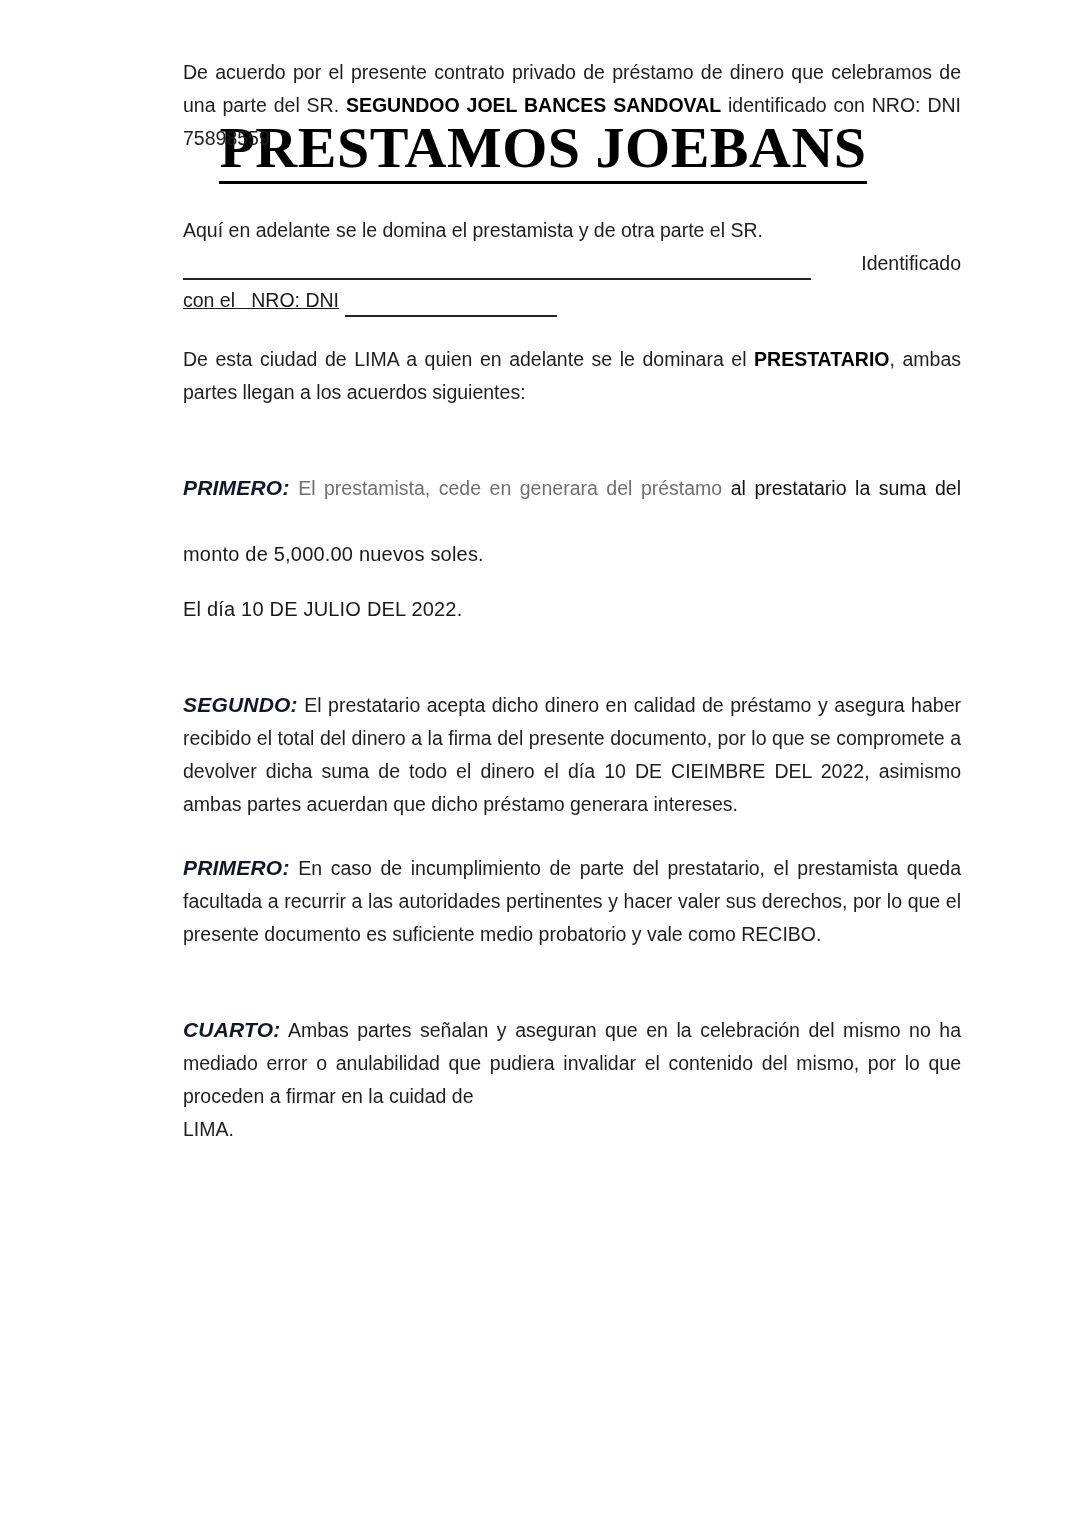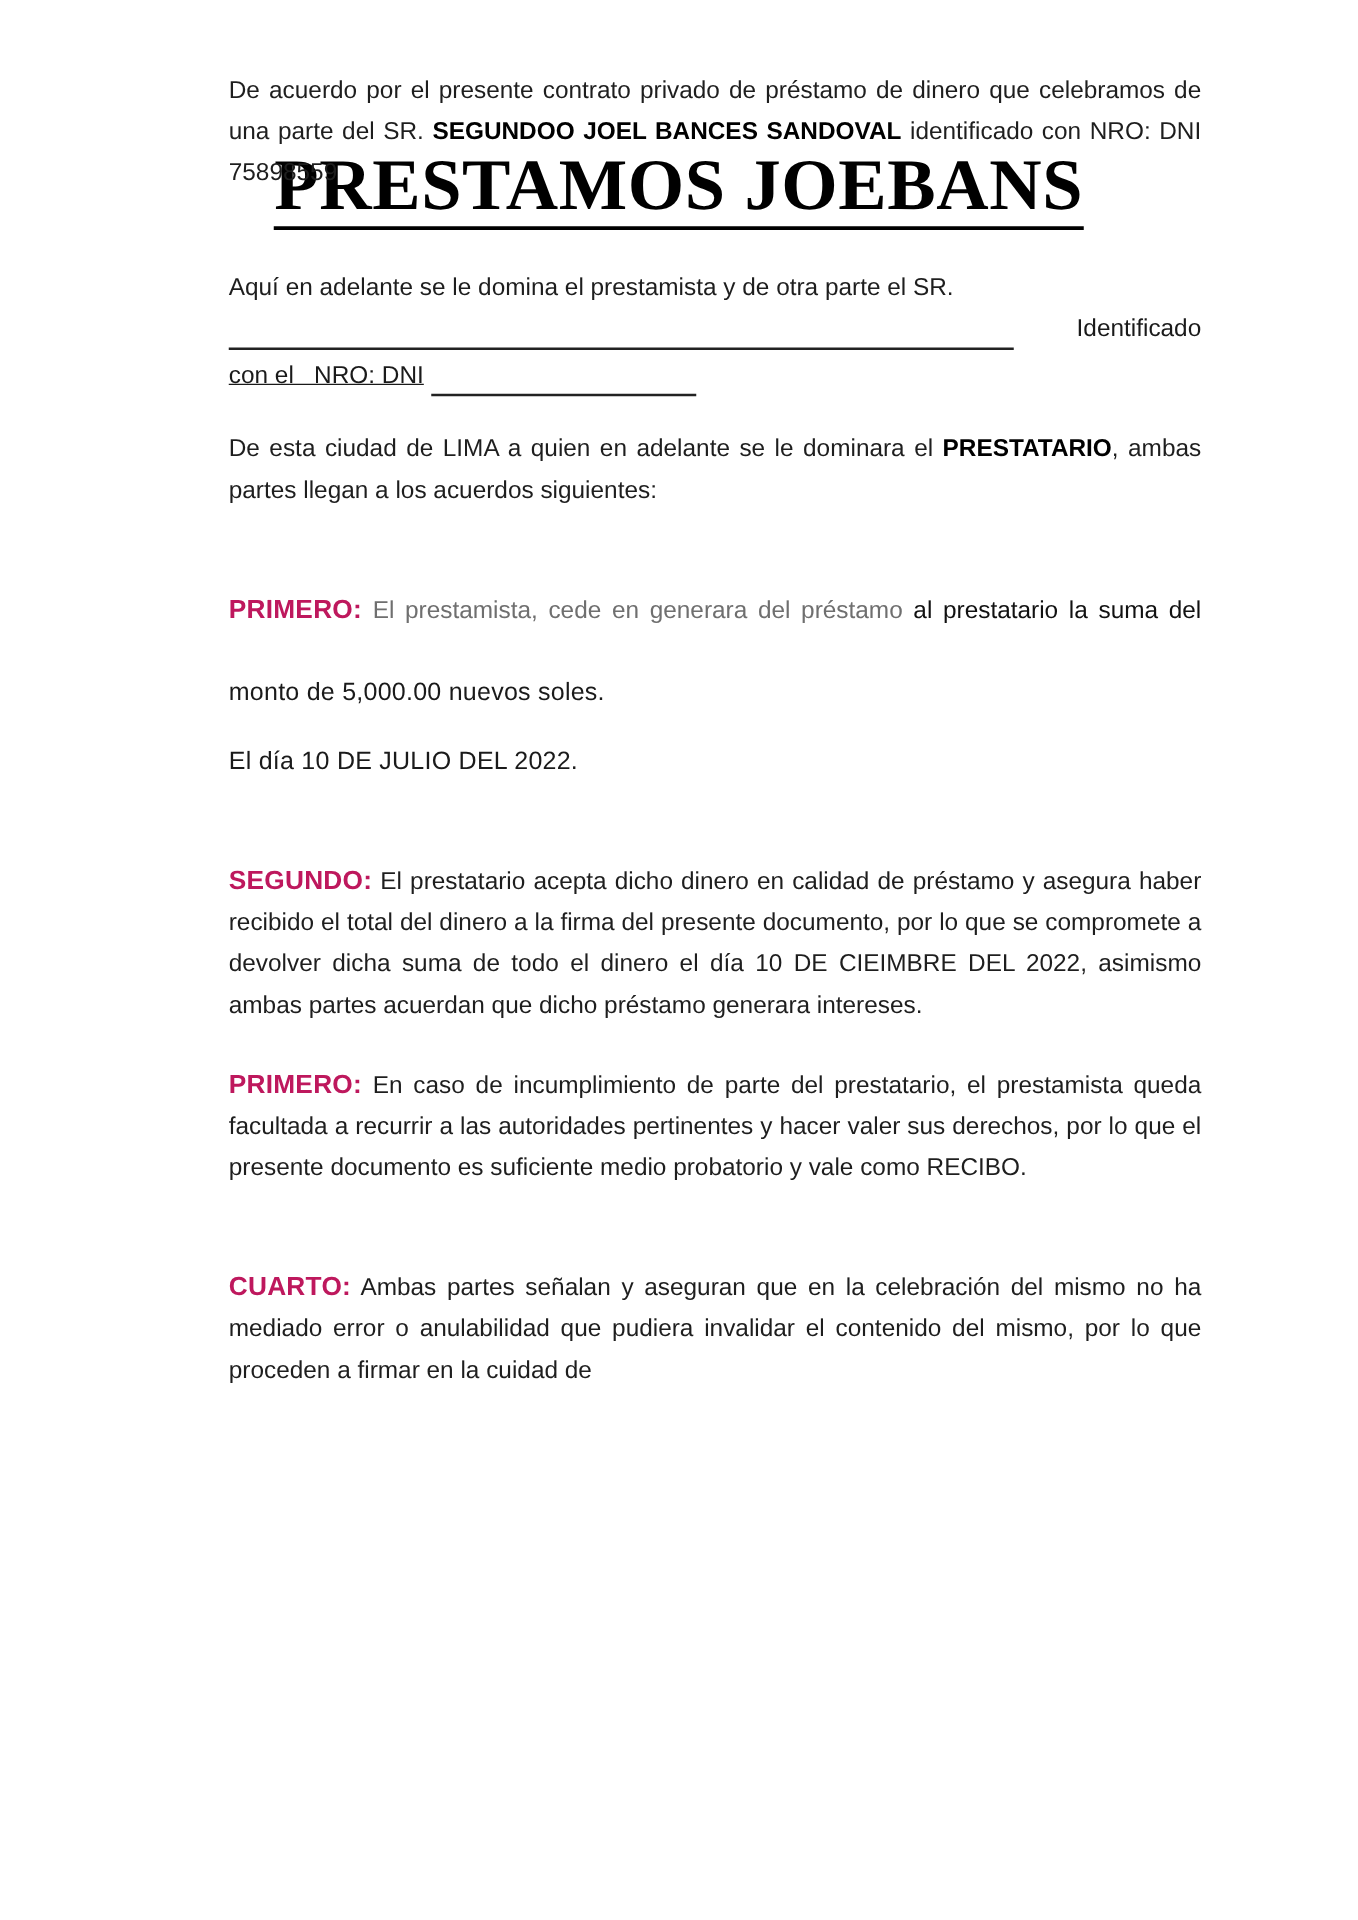--- a/index.html
+++ b/index.html
@@ -100,22 +100,23 @@
   .clause {
     font-size: 19.5px;
     line-height: 33px;
     text-align: justify;
     color: #1e1e1e;
     margin: 0;
   }
   .clause .head {
     font-weight: bold;
     font-size: 21px;
-    color: #be185d;
+    color: #0f172a;
     letter-spacing: 0.2px;
+    font-style: italic;
   }
 
   
   .light {
     color: #6f6f6f;
     font-weight: 300;
   }
   .dark-strong {
     color: #111;
   }
@@ -207,15 +208,16 @@
     <p class="clause" style="text-align:justify;">
       <span class="head">PRIMERO:</span><span> En  caso  de  incumplimiento  de  parte  del  prestatario,  el  prestamista queda     facultada     a recurrir   a las autoridades pertinentes y hacer       valer sus derechos, por lo  que  el  presente   documento  es  suficiente  medio   probatorio y   vale  como    RECIBO.</span>
     </p>
 
     <div class="gap-62"></div>
 
     <p class="clause" style="text-align:justify;">
       <span class="head">CUARTO:</span><span> Ambas  partes  señalan  y   aseguran  que en la celebración del   mismo no  ha  mediado  error  o anulabilidad    que   pudiera   invalidar    el    contenido del   mismo, por  lo  que  proceden  a firmar  en la cuidad  de</span>
     </p>
 
+    <p class="clause lastline-left" style="margin:0;">LIMA.</p>
 
   </div>
 </div>
 
 </body></html>

